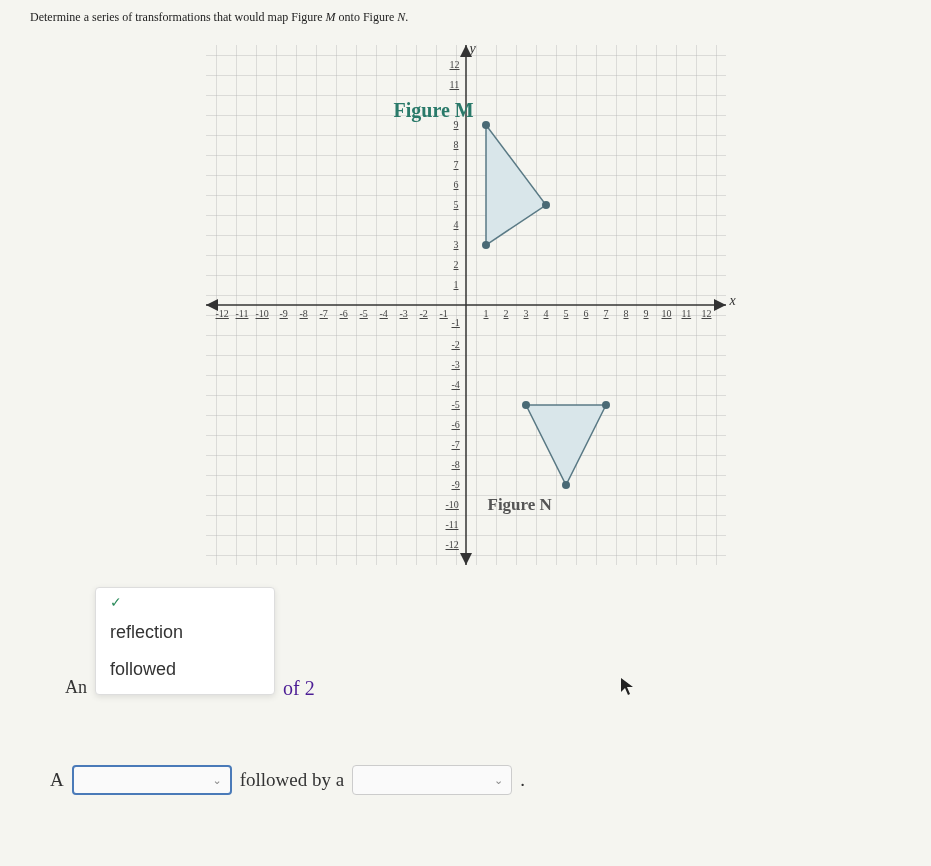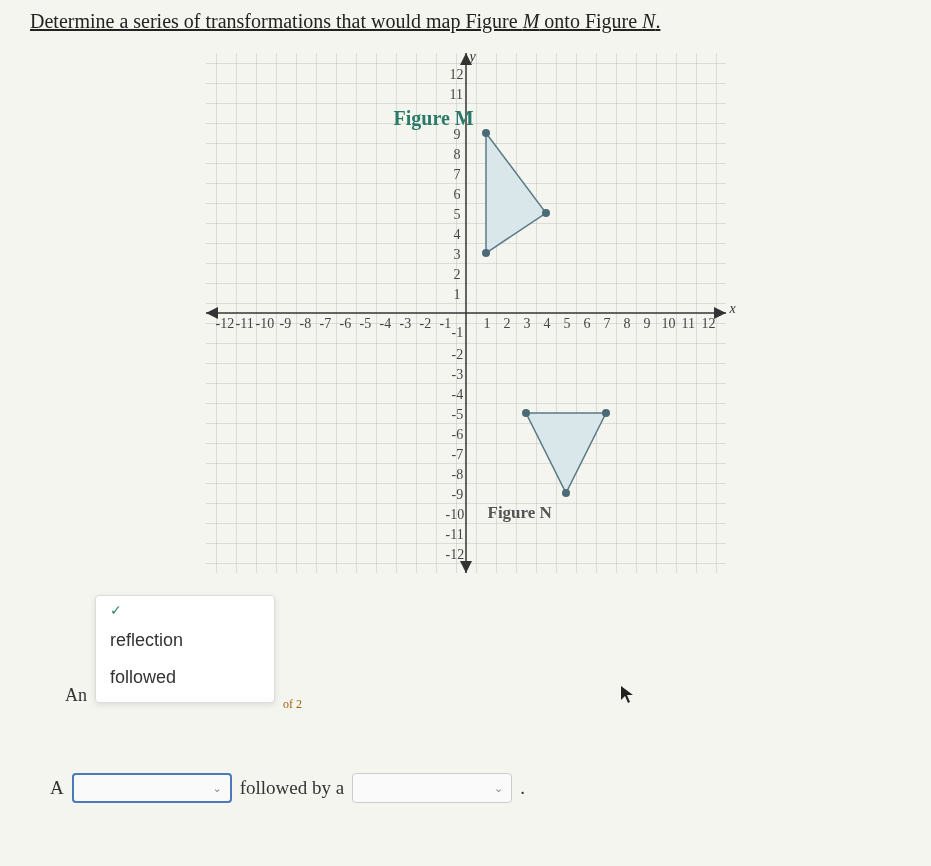--- a/index.html
+++ b/index.html
@@ -6,24 +6,23 @@
   body {
     font-family: Georgia, 'Times New Roman', serif;
     background: #f5f5f0;
     width: 931px;
     height: 866px;
     padding: 10px 30px;
     color: #333;
     position: relative;
   }
   .question {
-    font-size: 20px;
+    font-size: 12px;
     color: #222;
     margin-bottom: 20px;
-    text-decoration: underline;
   }
   .question .italic { font-style: italic; }
   .chart-wrap {
     display: flex;
     justify-content: center;
     margin-bottom: 30px;
   }
   .chart {
     position: relative;
     width: 520px;
@@ -46,22 +45,23 @@
   }
   .fign-label {
     position: absolute;
     font-weight: bold;
     color: #555;
     font-size: 17px;
     margin-top: 8px;
   }
   .axis-tick {
     position: absolute;
-    font-size: 14px;
+    font-size: 10px;
     color: #444;
+    text-decoration: underline;
   }
   .axis-label {
     position: absolute;
     font-style: italic;
     font-size: 14px;
     color: #333;
   }
 
   .answer-area {
     margin-top: 30px;
@@ -97,23 +97,22 @@
     left: 20px;
     top: 82px;
     font-size: 18px;
     color: #333;
     margin-left: 15px;
   }
   .of2 {
     position: absolute;
     left: 253px;
     top: 82px;
-    font-size: 12px;
-    color: #a16207;
-    margin-top: 12px;
+    font-size: 20px;
+    color: #4c1d95;
   }
   .answer-line {
     position: absolute;
     left: 20px;
     top: 170px;
     display: flex;
     align-items: center;
     gap: 8px;
     font-size: 19px;
     color: #333;

